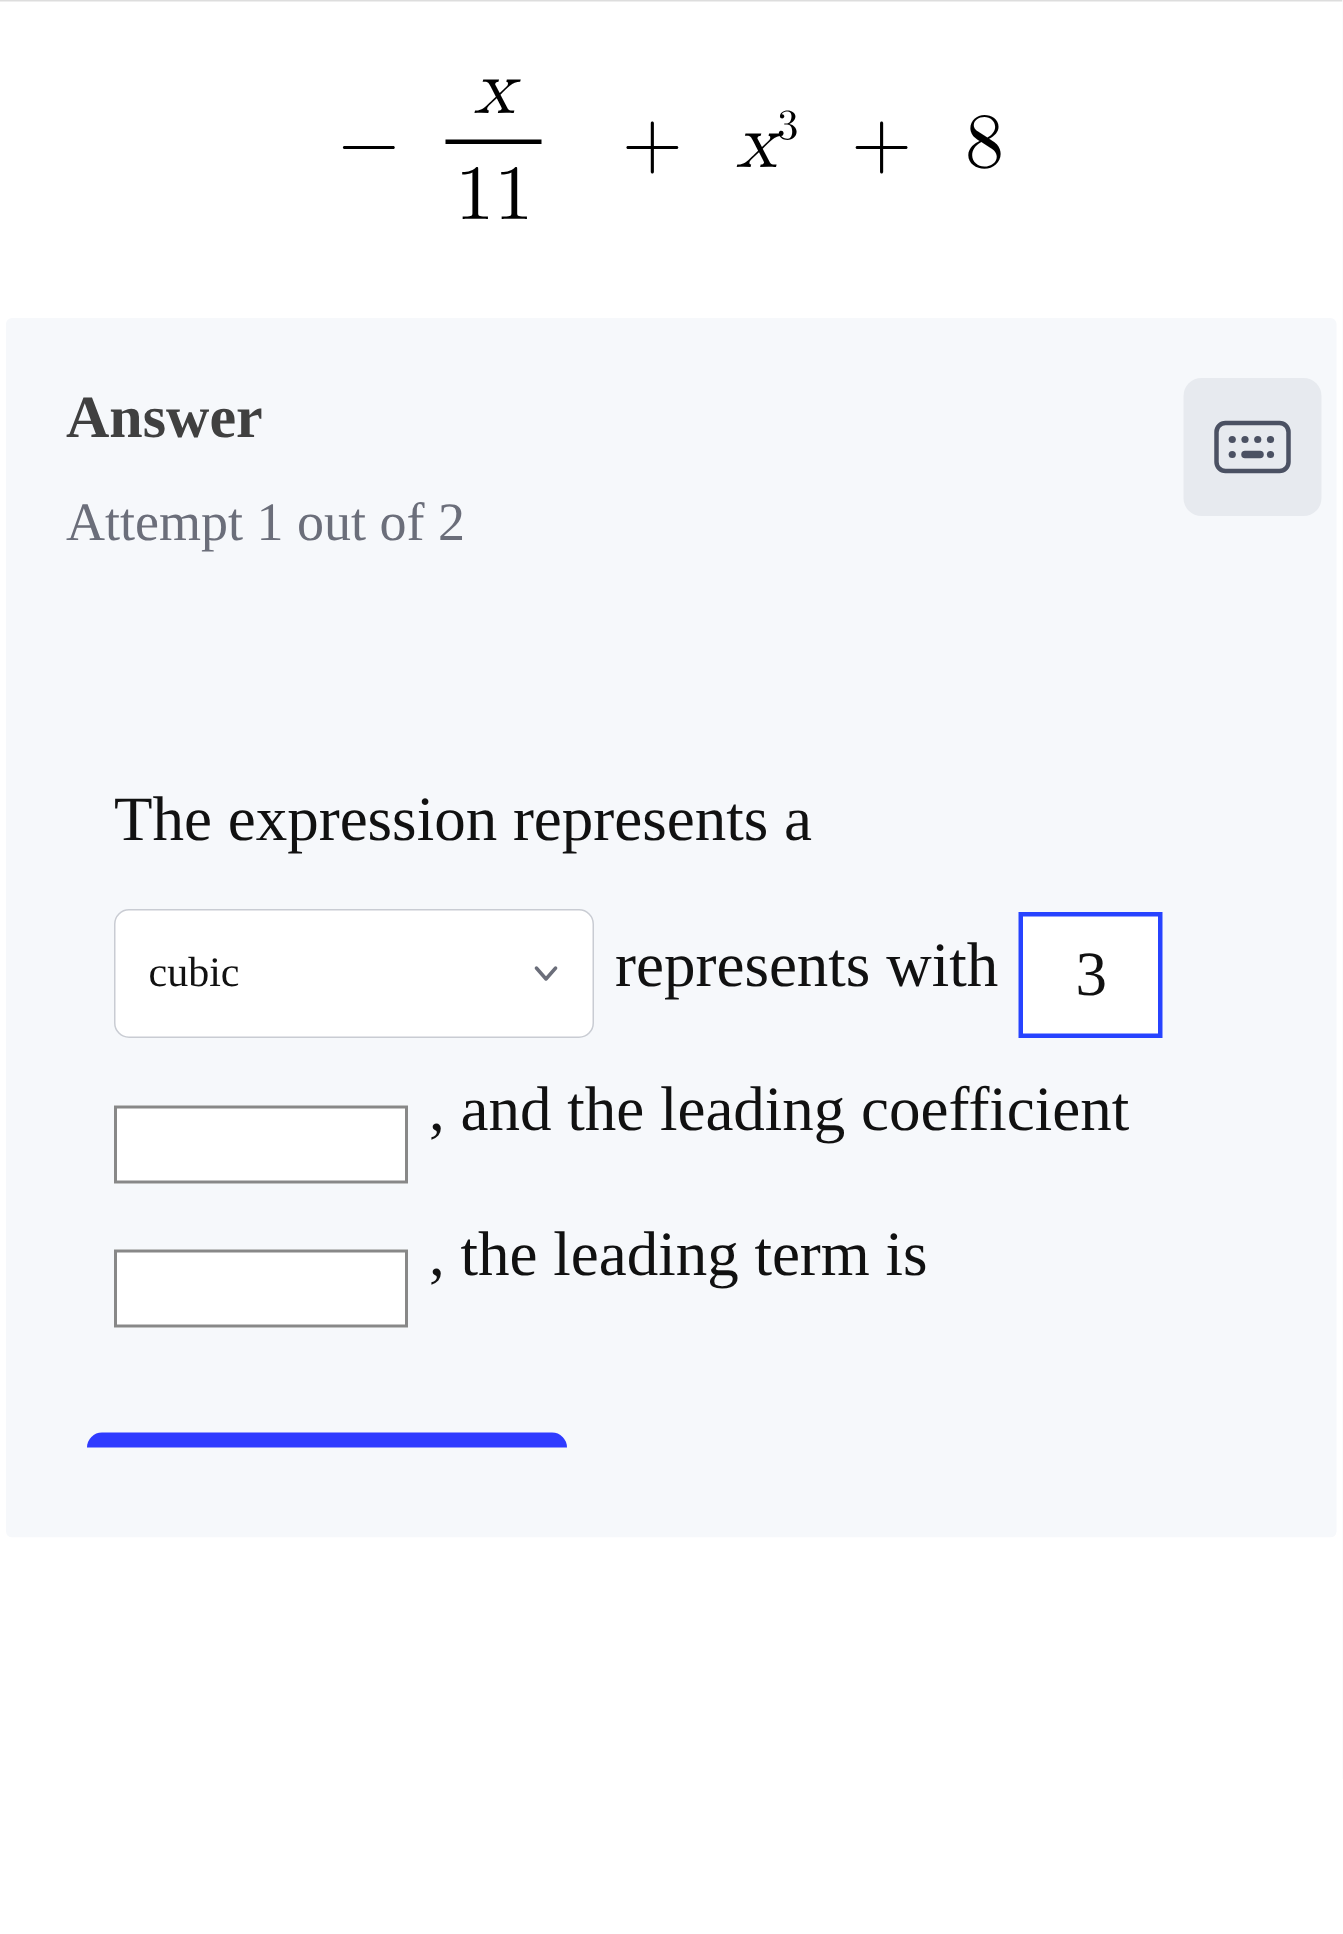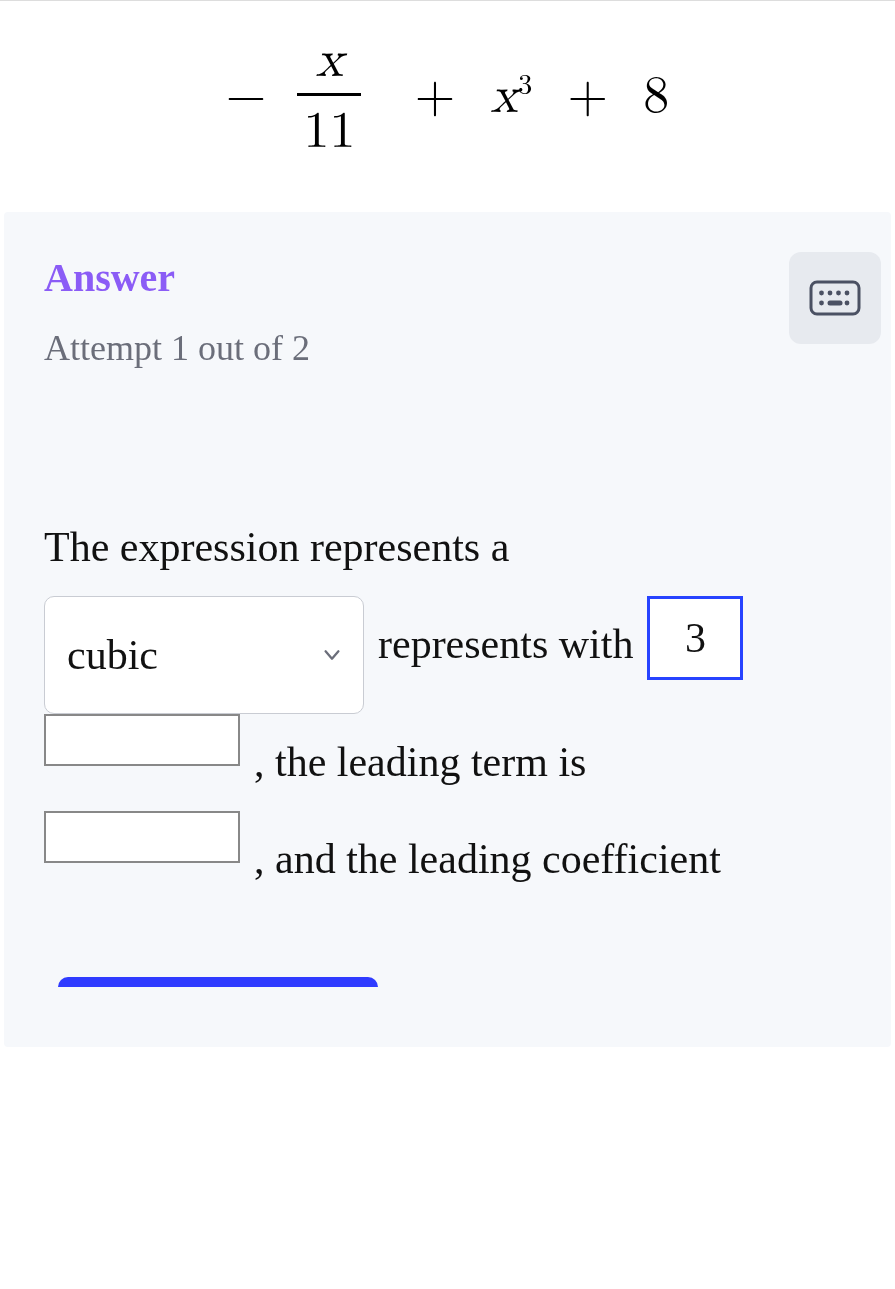--- a/index.html
+++ b/index.html
@@ -35,21 +35,21 @@
     background: #f6f8fb;
     margin: 0 4px;
     padding: 42px 40px 60px 40px;
     position: relative;
     border-radius: 4px;
   }
   .answer-heading {
     font-family: Georgia, serif;
     font-size: 40px;
     font-weight: 700;
-    color: #8b5cf6;
+    color: #404040;
     margin: 0;
   }
   .attempt {
     font-family: Georgia, serif;
     font-size: 36px;
     color: #6b6e7a;
     margin-top: 26px;
   }
   .keypad-btn {
     position: absolute;
@@ -65,31 +65,31 @@
     cursor: pointer;
   }
   .keypad-btn svg { display:block; }
   .sentence {
     margin-top: 130px;
     font-size: 42px;
     font-family: Georgia, serif;
     line-height: 2.3;
     color: #111;
   }
-  .sentence .row { display: flex; flex-wrap: wrap; align-items: flex-start; gap: 14px; }
+  .sentence .row { display: flex; flex-wrap: wrap; align-items: flex-end; gap: 14px; margin-left: 32px; }
   .select-box {
     display: inline-flex;
     align-items: center;
     justify-content: space-between;
     gap: 16px;
     border: 1px solid #c9ccd3;
     border-radius: 10px;
     background: #fff;
     padding: 10px 20px 10px 22px;
-    font-size: 42px;
+    font-size: 28px;
     font-family: Georgia, serif;
     min-width: 320px;
     cursor: pointer;
   }
   .chevron { width: 22px; height: 22px; }
   .input-box {
     display: inline-block;
     border: 2px solid #888;
     background: #fff;
     font-size: 42px;
@@ -154,22 +154,22 @@
         <span>cubic</span>
         <svg class="chevron" viewBox="0 0 24 24">
             <path d="M5 8l7 8 7-8" fill="none" stroke="#6b6e7a" stroke-width="2.5" stroke-linecap="round" stroke-linejoin="round"></path>
           </svg>
       </span>
       <span>represents with</span>
       <span class="input-box active">3</span>
     </div>
     <div class="row">
       <span class="input-box wide"></span>
-        <span>, the leading term is</span>
+        <span>, and the leading coefficient</span>
     </div>
     <div class="row">
       <span class="input-box wide"></span>
-        <span>, and the leading coefficient</span>
+        <span>, the leading term is</span>
     </div>
   </div>
 
   <div class="submit-bar"></div>
 </div>
 
 </body></html>

